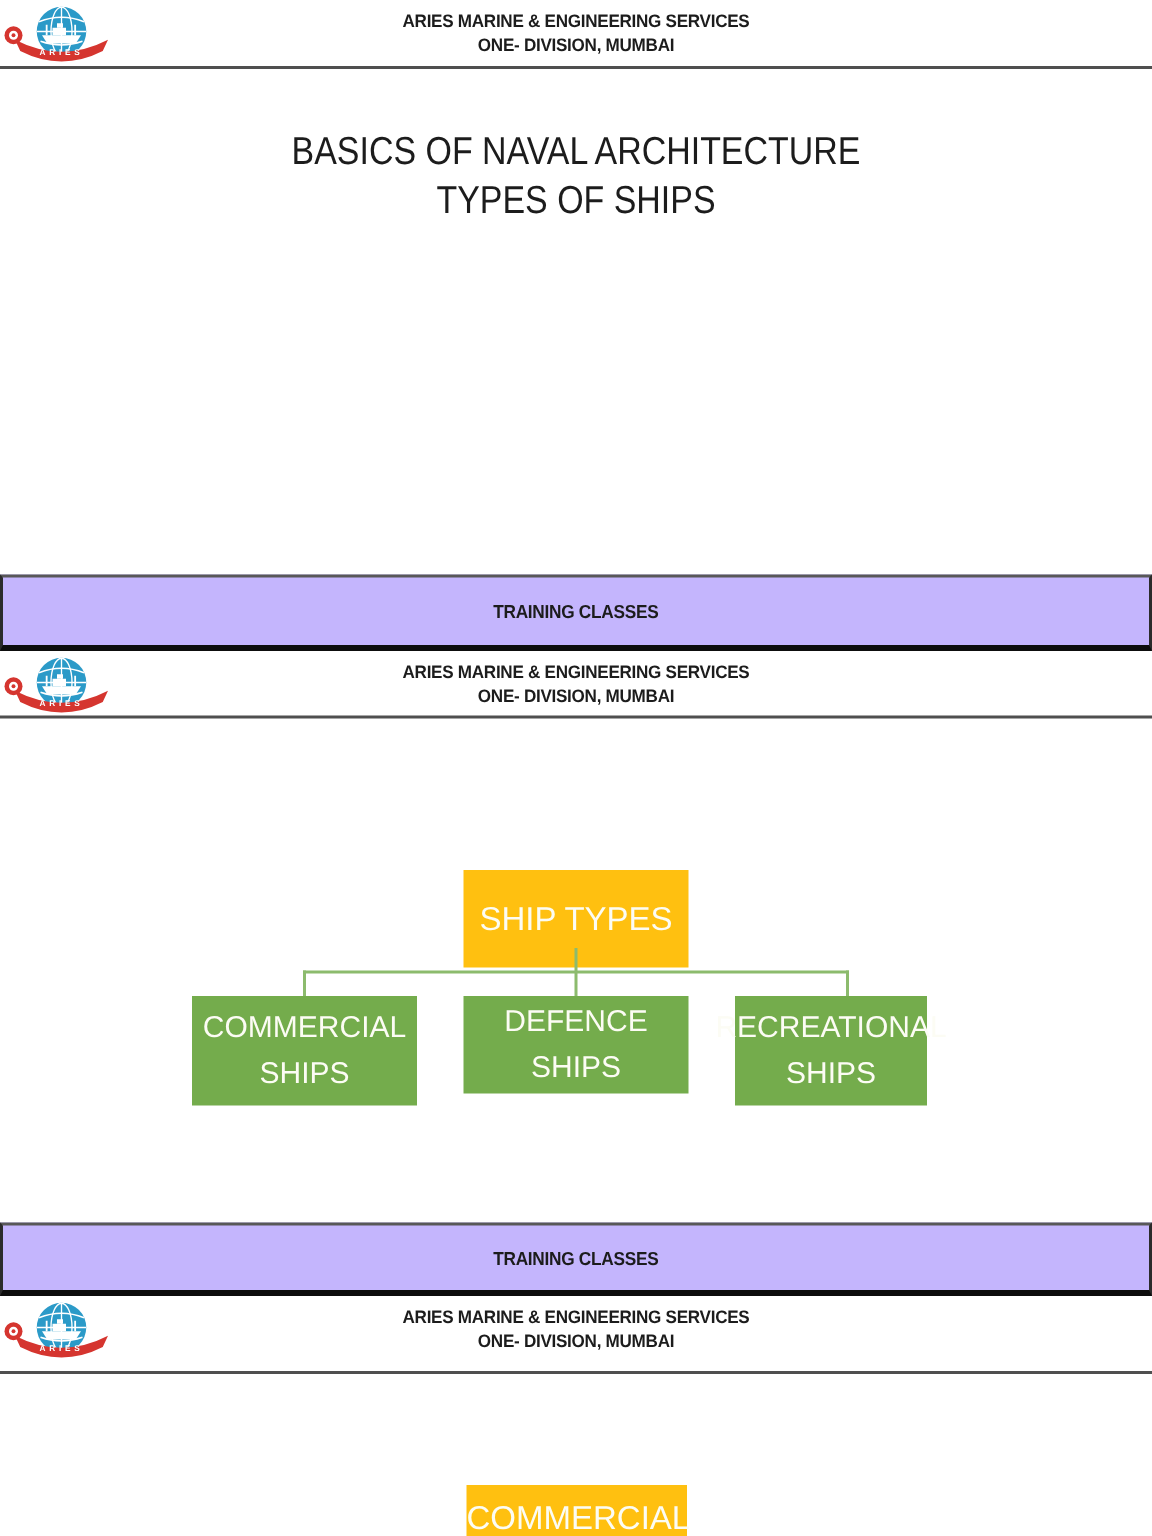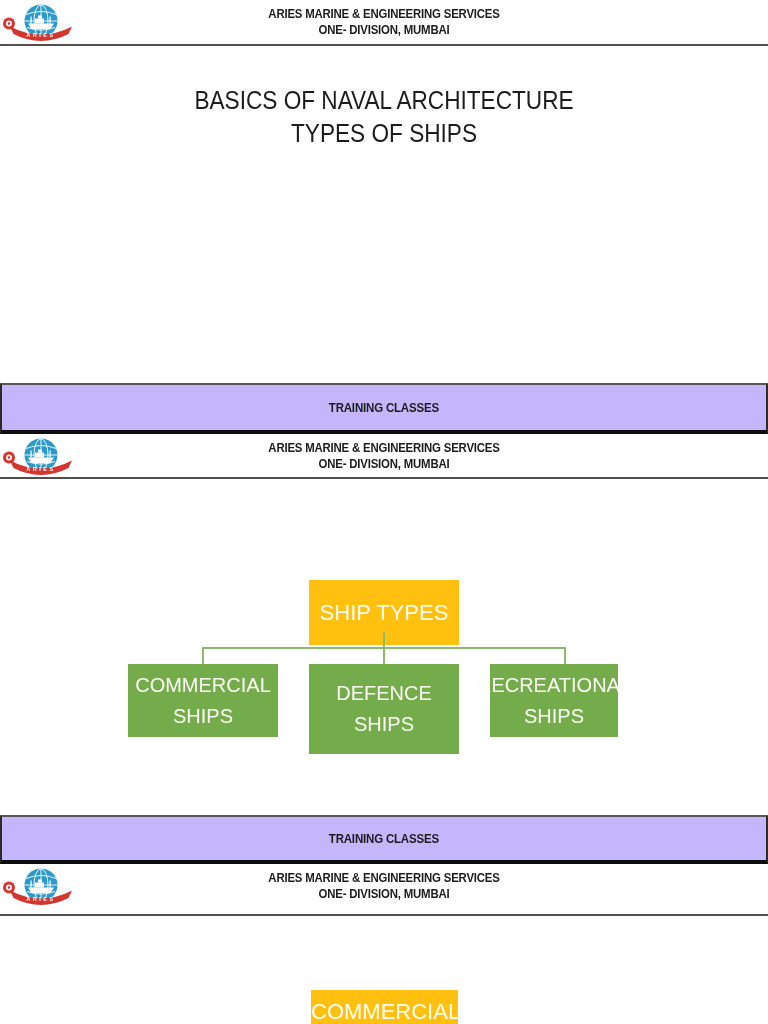--- a/index.html
+++ b/index.html
@@ -130,21 +130,21 @@
 
     <div class="vline" style="left:383px;top:198px;height:32px;"></div>
     <div class="hline" style="left:202px;top:213px;width:364px;"></div>
     <div class="vline" style="left:202px;top:213px;height:17px;"></div>
     <div class="vline" style="left:564px;top:213px;height:17px;"></div>
 
     <div class="node child-node" style="left:128px;top:230px;width:150px;height:73px;">
       <div>COMMERCIAL</div>
       <div>SHIPS</div>
     </div>
-    <div class="node child-node" style="left:309px;top:230px;width:150px;height:90px;">
+    <div class="node child-node" style="left:309px;top:230px;width:150px;height:65px;">
       <div>DEFENCE</div>
       <div>SHIPS</div>
     </div>
     <div class="node child-node" style="left:490px;top:230px;width:128px;height:73px;">
       <div>RECREATIONAL</div>
       <div>SHIPS</div>
     </div>
 
     <div class="footerbox">
       <span class="ftxt">TRAINING CLASSES</span>

